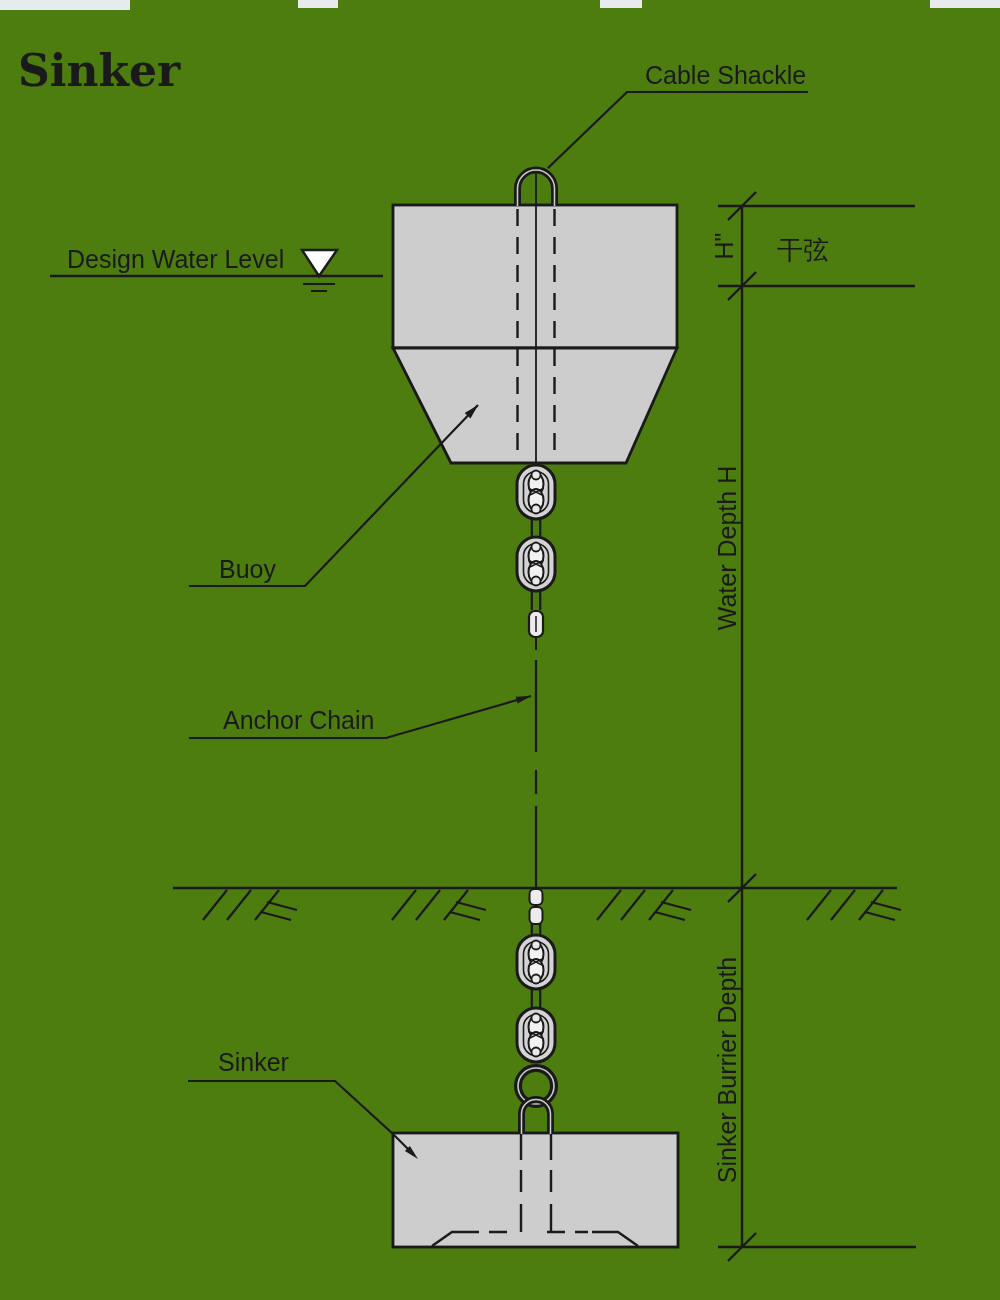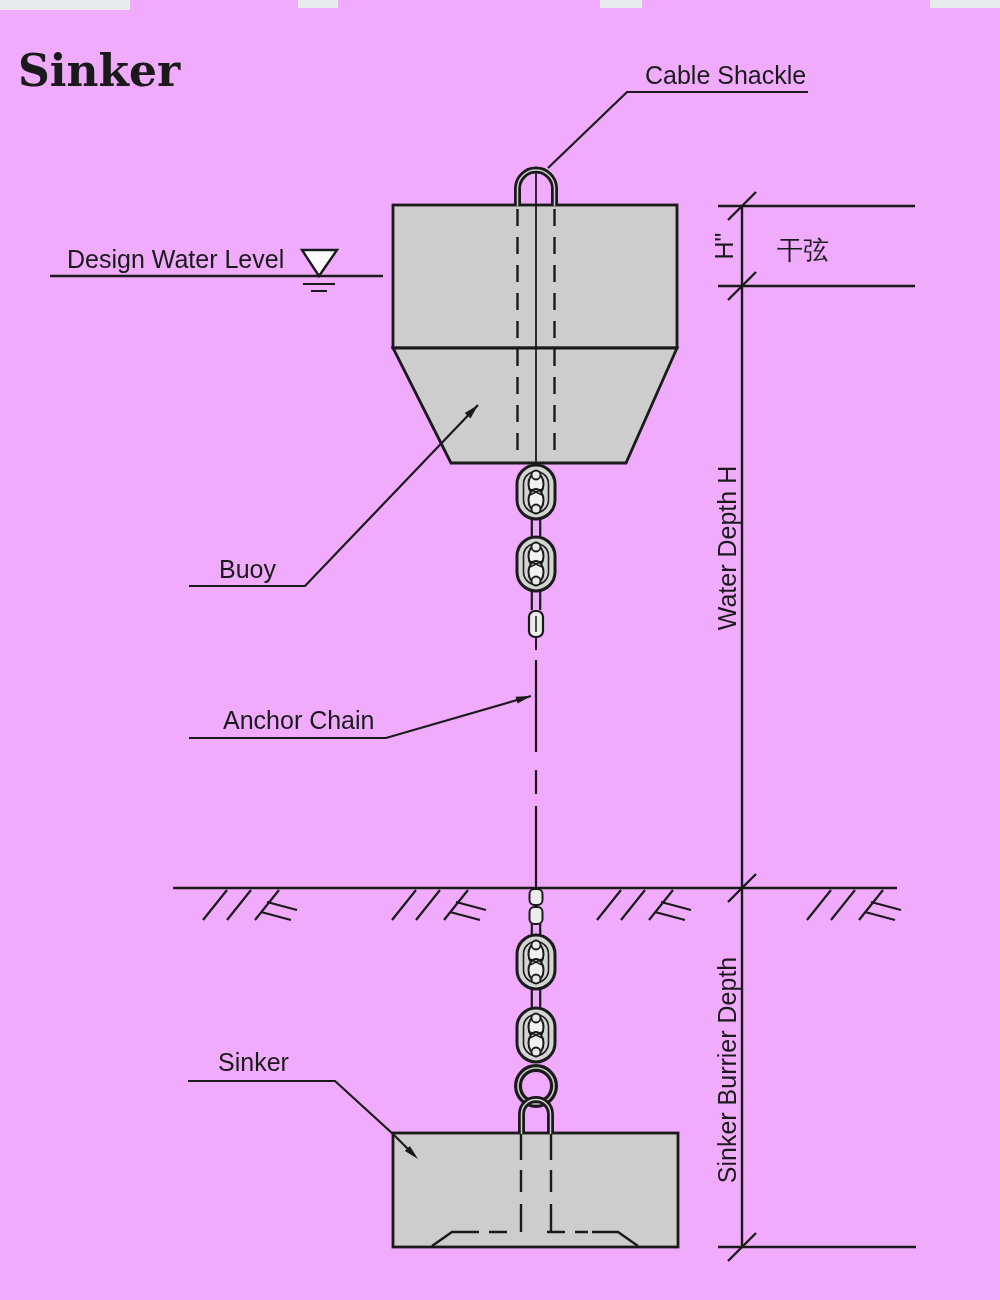--- a/index.html
+++ b/index.html
@@ -1,16 +1,16 @@
 <!DOCTYPE html>
 <html><head>
 <meta charset="utf-8">
 <style>
   html,body{margin:0;padding:0;background:#ffffff;}
-  .canvas{position:relative;width:1000px;height:1300px;background:#f0abfc;overflow:hidden;}
+  .canvas{position:relative;width:1000px;height:1300px;background:#4d7c0f;overflow:hidden;}
   svg{display:block;}
   text{font-family:"Liberation Sans", sans-serif;fill:#1a1a1a;}
   .title-text{font-family:"DejaVu Serif", serif;font-weight:bold;font-size:44px;}
   .label-text{font-size:25px;}
   .cjk-text{font-size:26px;}
   .dim-text{font-size:25px;}
   .ln{stroke:#1a1a1a;fill:none;}
   .fillgray{fill:#cdcdcd;stroke:#1a1a1a;stroke-width:2.8;}
   .hidden-dash{stroke:#1a1a1a;stroke-width:2.4;stroke-dasharray:17 11;fill:none;}
   .thick{stroke:#1a1a1a;stroke-width:7;fill:none;stroke-linecap:butt;}

